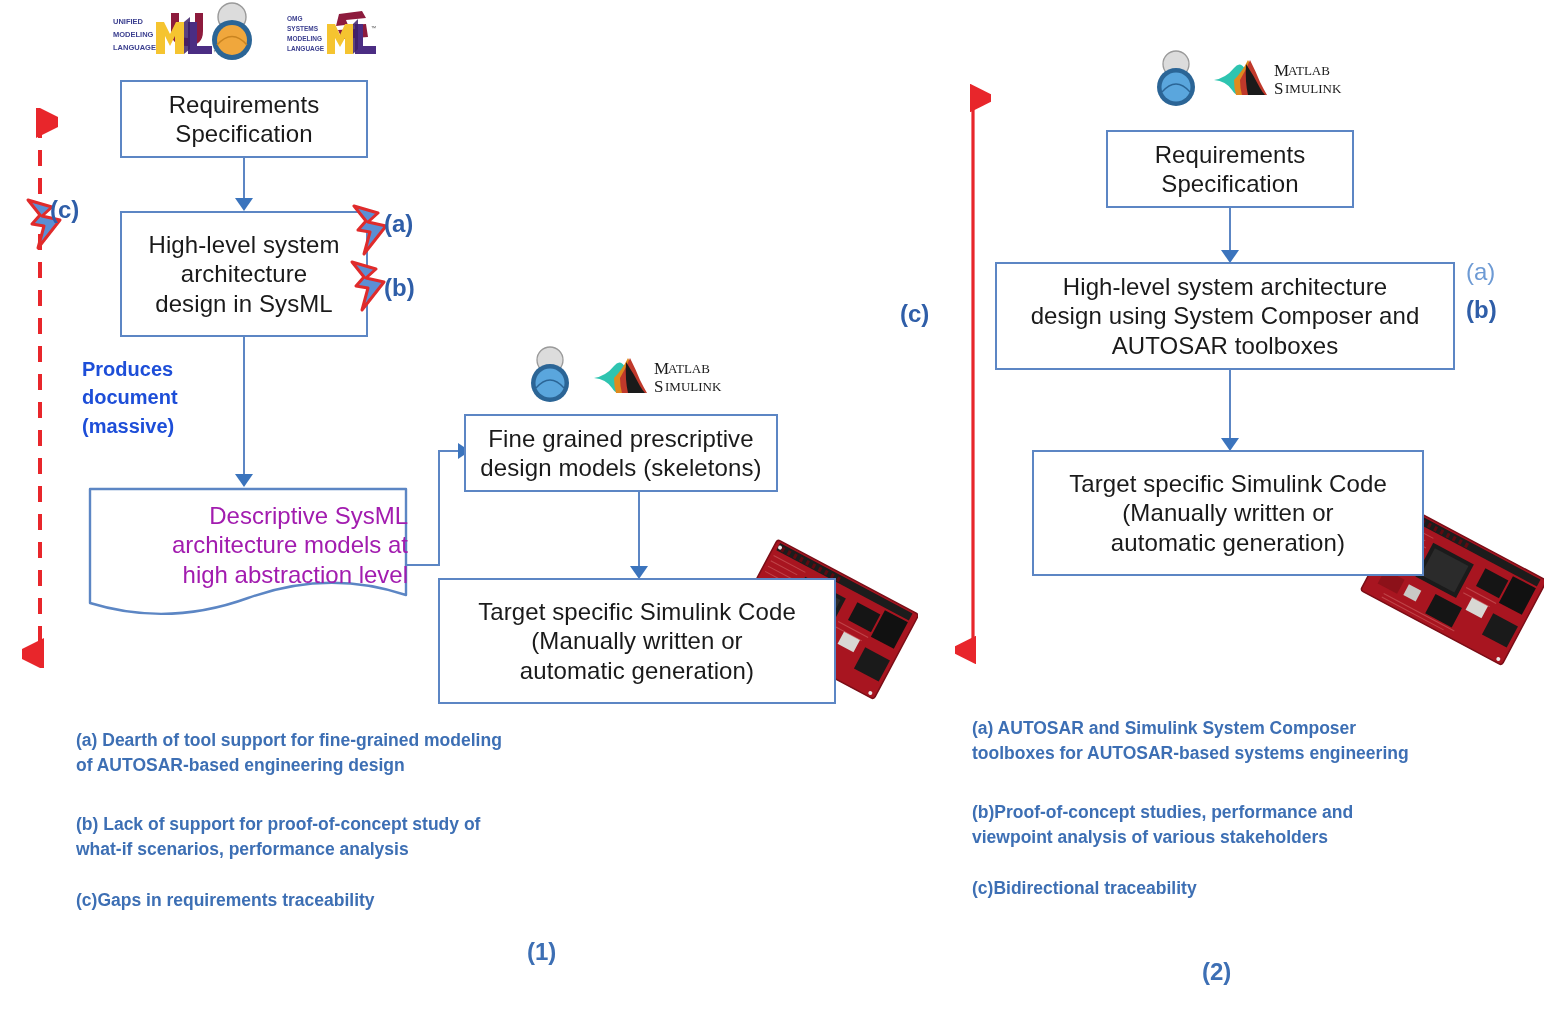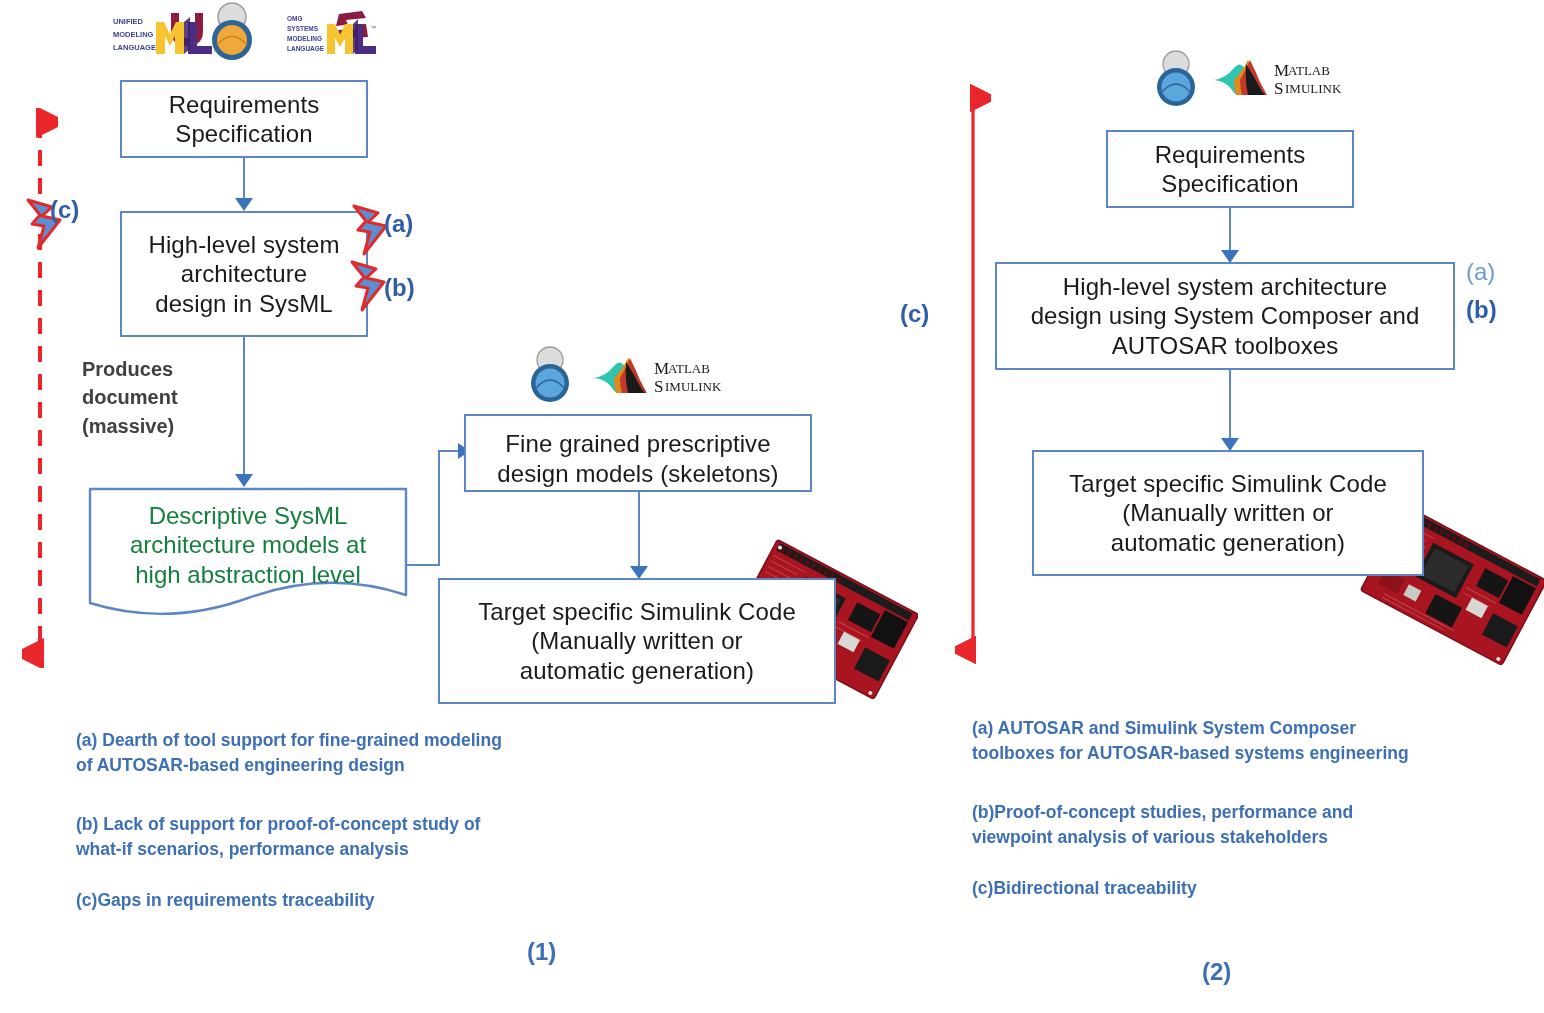--- a/index.html
+++ b/index.html
@@ -20,21 +20,21 @@
     z-index:6;
   }
   .pbox span{display:block;padding:2px 6px;}
 
   
   .docbox{
     position:absolute;z-index:6;
   }
   .docbox .doctext{
     position:absolute;left:0;top:0;width:100%;
-    text-align:center;color:#15803d;font-size:24px;line-height:1.22;
+    text-align:right;color:#a21caf;font-size:24px;line-height:1.22;
     padding-top:14px;box-sizing:border-box;
   }
 
   
   .conn{position:absolute;background:#5c86c4;z-index:4;}
   .conn-v{width:2px;}
   .conn-h{height:2px;}
   .arrowdown{
     position:absolute;width:0;height:0;z-index:5;
     border-left:9px solid transparent;border-right:9px solid transparent;
@@ -44,21 +44,21 @@
     position:absolute;width:0;height:0;z-index:5;
     border-top:8px solid transparent;border-bottom:8px solid transparent;
     border-left:12px solid #3b74bd;
   }
 
   
   .redarrow{position:absolute;z-index:5;}
 
   
   .bluebold{
-    position:absolute;color:#404040;font-weight:bold;
+    position:absolute;color:#1d4ed8;font-weight:bold;
     font-size:20px;line-height:1.42;z-index:7;white-space:pre-line;
   }
   .legend{
     position:absolute;color:#3d6fb4;font-weight:bold;
     font-size:17.5px;line-height:1.45;z-index:7;white-space:pre-line;
   }
   .paren-lbl{
     position:absolute;color:#2f5ea8;font-weight:bold;font-size:24px;z-index:8;
   }
   .paren-lbl.light{color:#6d9ad4;font-weight:normal;}
@@ -182,21 +182,21 @@
       <path d="M22 26 Q30 18 36 6 Q42 16 46 26 Q50 36 54 41 L24 41 Q22 34 22 26 Z" fill="#e08a1e"></path>
       <path d="M28 26 Q34 16 38 6 Q44 18 48 28 Q52 36 55 41 L30 41 Q28 34 28 26 Z" fill="#c0392b"></path>
       <path d="M34 10 Q42 22 48 34 Q51 39 53 41 L36 41 Q33 28 34 10 Z" fill="#1a1a1a"></path>
       <text class="logo-txt" x="62" y="22" font-size="17" fill="#1a1a1a">M</text>
       <text class="logo-txt" x="76" y="21" font-size="13" fill="#1a1a1a">ATLAB</text>
       <text class="logo-txt" x="62" y="40" font-size="17" fill="#1a1a1a">S</text>
       <text class="logo-txt" x="73" y="39" font-size="13" fill="#1a1a1a">IMULINK</text>
     </svg>
   </div>
 
-  <div class="pbox" style="left:464px;top:414px;width:348px;height:78px;align-items:flex-end;">
+  <div class="pbox" style="left:464px;top:414px;width:314px;height:78px;">
     <span style="white-space:pre-line;">Fine grained prescriptive
 design models (skeletons)</span>
   </div>
 
   <div class="conn conn-v" style="left:638px;top:492px;width:2px;height:78px;"></div>
   <div class="arrowdown" style="left:630px;top:566px;"></div>
 
   <div class="pcb" style="left:728px;top:528px;width:190px;height:180px;">
     <svg width="190" height="180" viewBox="0 0 190 180">
       <g transform="rotate(28 95 90)">

